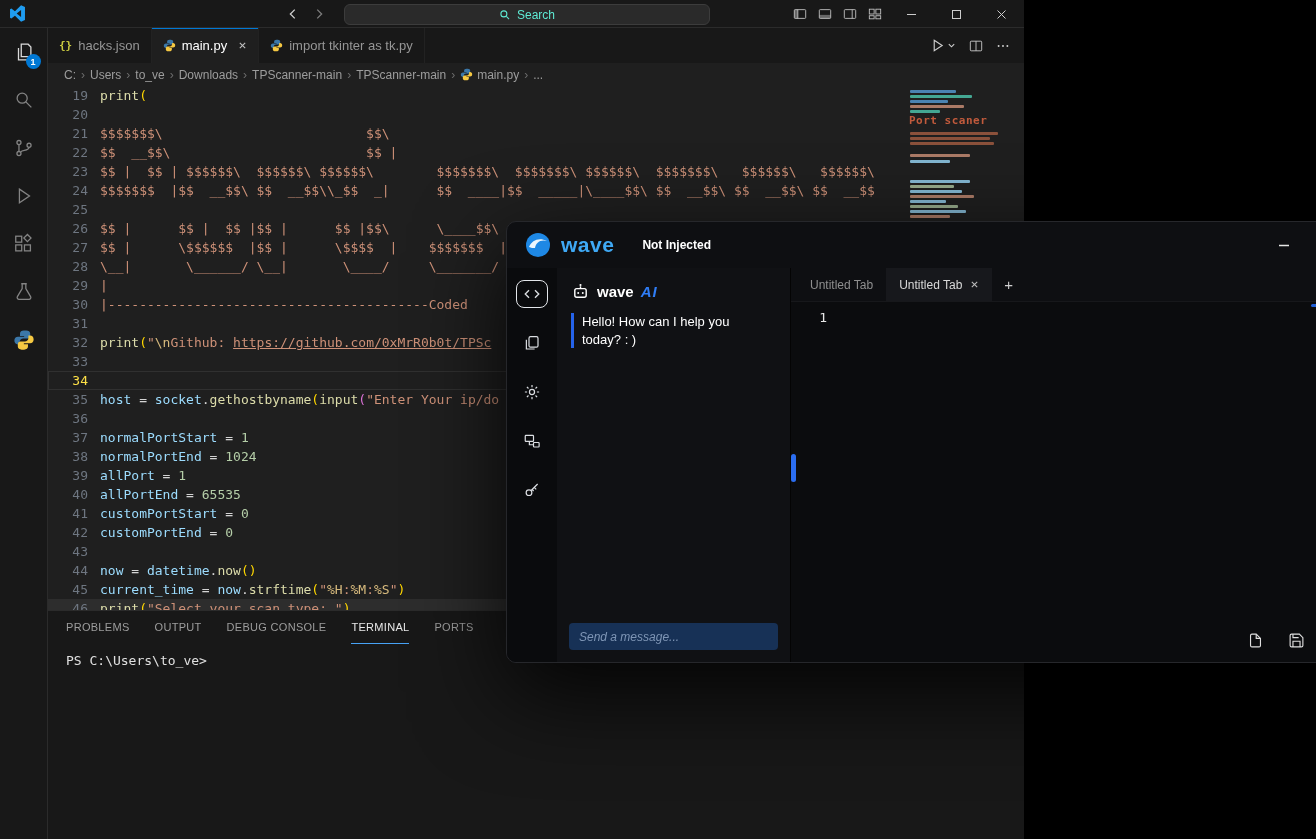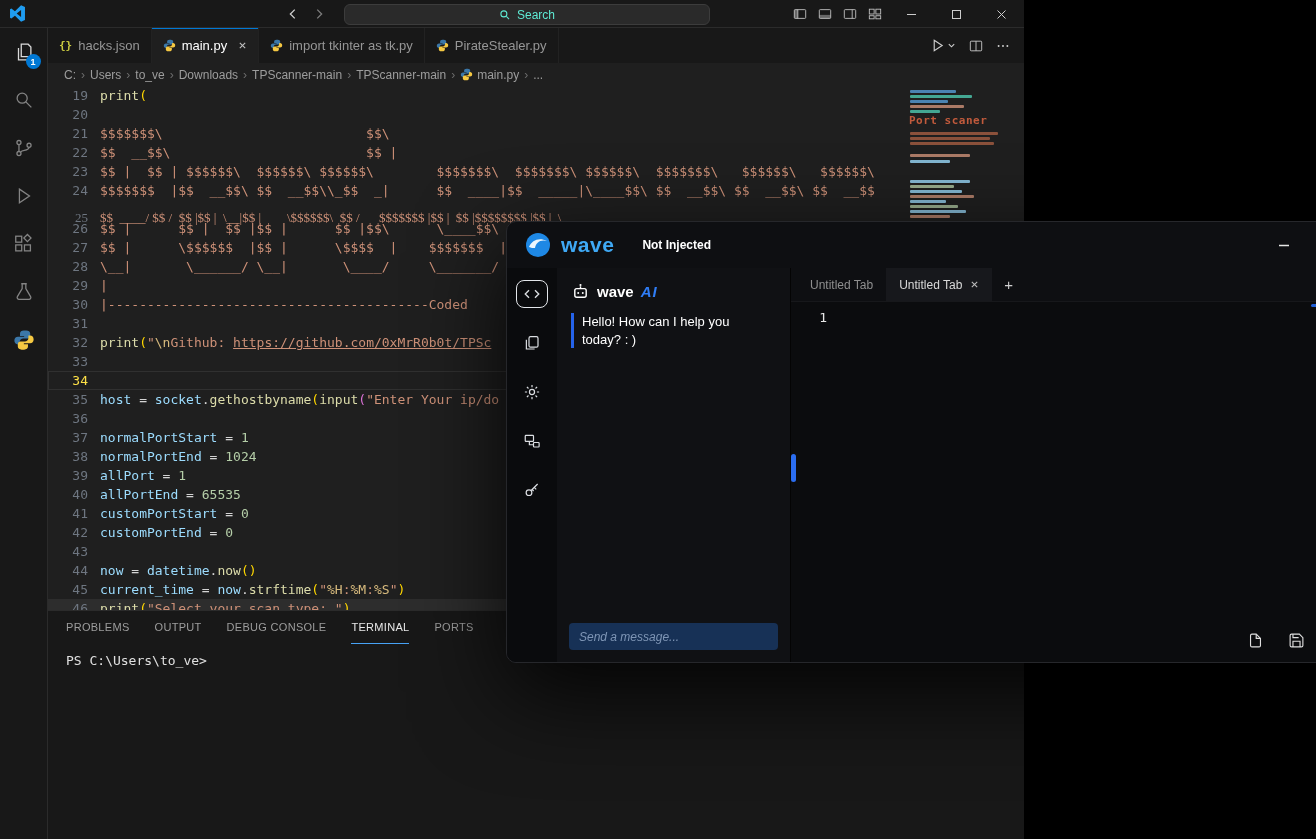--- a/index.html
+++ b/index.html
@@ -253,29 +253,20 @@
           </div>
           <div class="vs-tab">
             <span class="tab-ico">
               <svg width="13" height="13" viewBox="0 0 16 16">
                 <path fill="#3b77a8" d="M7.9 1C6.2 1 5.1 1.9 5.1 3.2V5h3v.6H3.6C2 5.6 1 6.8 1 8.4s1 2.8 2.6 2.8h1.2V9.5c0-1.5 1.2-2.6 2.7-2.6h3.1c1.1 0 1.9-.9 1.9-2V3.2C12.5 1.9 11.3 1 9.7 1H7.9z"></path>
                 <path fill="#f5c842" d="M8.1 15c1.7 0 2.8-.9 2.8-2.2V11h-3v-.6h4.5c1.6 0 2.6-1.2 2.6-2.8s-1-2.8-2.6-2.8h-1.2v1.7c0 1.5-1.2 2.6-2.7 2.6H5.4c-1.1 0-1.9.9-1.9 2v1.7C3.5 14.1 4.7 15 6.3 15h1.8z"></path>
               </svg>
             </span>
             <span class="tab-label">import tkinter as tk.py</span>
           </div>
-          <div class="vs-tab">
-            <span class="tab-ico">
-              <svg width="13" height="13" viewBox="0 0 16 16">
-                <path fill="#3b77a8" d="M7.9 1C6.2 1 5.1 1.9 5.1 3.2V5h3v.6H3.6C2 5.6 1 6.8 1 8.4s1 2.8 2.6 2.8h1.2V9.5c0-1.5 1.2-2.6 2.7-2.6h3.1c1.1 0 1.9-.9 1.9-2V3.2C12.5 1.9 11.3 1 9.7 1H7.9z"></path>
-                <path fill="#f5c842" d="M8.1 15c1.7 0 2.8-.9 2.8-2.2V11h-3v-.6h4.5c1.6 0 2.6-1.2 2.6-2.8s-1-2.8-2.6-2.8h-1.2v1.7c0 1.5-1.2 2.6-2.7 2.6H5.4c-1.1 0-1.9.9-1.9 2v1.7C3.5 14.1 4.7 15 6.3 15h1.8z"></path>
-              </svg>
-            </span>
-            <span class="tab-label">PirateStealer.py</span>
-          </div>
         </div>
       <div class="vs-tab-actions">
         <span>
             <svg width="15" height="15" viewBox="0 0 16 16" fill="none" stroke="currentColor" stroke-width="1.2">
               <path d="M4.5 2.5 13 8l-8.5 5.5z"></path>
             </svg>
             <svg width="9" height="9" viewBox="0 0 10 10" fill="none" stroke="currentColor" stroke-width="1.2">
               <path d="m2 3.5 3 3 3-3"></path>
             </svg>
           </span>
@@ -336,21 +327,21 @@
       </div>
 
     <div class="vs-editor">
       <div class="code-lines">
           <div class="code-line" style="top: 0px;"><span class="gutter">19</span><span class="codetxt"><span class="tok-fn">print</span><span class="tok-br">(</span></span></div>
           <div class="code-line" style="top: 19px;"><span class="gutter">20</span><span class="codetxt"></span></div>
           <div class="code-line" style="top: 38px;"><span class="gutter">21</span><span class="codetxt"><span class="tok-str">$$$$$$$\                          $$\</span></span></div>
           <div class="code-line" style="top: 57px;"><span class="gutter">22</span><span class="codetxt"><span class="tok-str">$$  __$$\                         $$ |</span></span></div>
           <div class="code-line" style="top: 76px;"><span class="gutter">23</span><span class="codetxt"><span class="tok-str">$$ |  $$ | $$$$$$\  $$$$$$\ $$$$$$\        $$$$$$$\  $$$$$$$\ $$$$$$\  $$$$$$$\   $$$$$$\   $$$$$$\</span></span></div>
           <div class="code-line" style="top: 95px;"><span class="gutter">24</span><span class="codetxt"><span class="tok-str">$$$$$$$  |$$  __$$\ $$  __$$\\_$$  _|      $$  ____|$$  _____|\____$$\ $$  __$$\ $$  __$$\ $$  __$$</span></span></div>
-          <div class="code-line" style="top: 122px; font-family: Liberation Serif, serif;"><span class="gutter">25</span><span class="codetxt"><span class="tok-str">$$  ____/ $$ /  $$ |$$ |  \__|$$ |        \$$$$$$\  $$ /      $$$$$$$ |$$ |  $$ |$$$$$$$$ |$$ |  \_</span></span></div>
+          <div class="code-line" style="top: 114px;"><span class="gutter">25</span></div>
           <div class="code-line" style="top: 133px;"><span class="gutter">26</span><span class="codetxt"><span class="tok-str">$$ |      $$ |  $$ |$$ |      $$ |$$\      \____$$\ $$ |     $$  __$$ |$$ |  $$ |$$   ____|$$ |</span></span></div>
           <div class="code-line" style="top: 152px;"><span class="gutter">27</span><span class="codetxt"><span class="tok-str">$$ |      \$$$$$$  |$$ |      \$$$$  |    $$$$$$$  |\$$$$$$$\ \$$$$$$$ |$$ |  $$ |\$$$$$$$\ $$ |</span></span></div>
           <div class="code-line" style="top: 171px;"><span class="gutter">28</span><span class="codetxt"><span class="tok-str">\__|       \______/ \__|       \____/     \_______/  \_______| \_______|\__|  \__| \_______|\__|</span></span></div>
           <div class="code-line" style="top: 190px;"><span class="gutter">29</span><span class="codetxt"><span class="tok-str">|</span></span></div>
           <div class="code-line" style="top: 209px;"><span class="gutter">30</span><span class="codetxt"><span class="tok-str">|-----------------------------------------Coded </span></span></div>
           <div class="code-line" style="top: 228px;"><span class="gutter">31</span><span class="codetxt"></span></div>
           <div class="code-line" style="top: 247px;"><span class="gutter">32</span><span class="codetxt"><span class="tok-fn">print</span><span class="tok-br">(</span><span class="tok-str">"</span><span class="tok-esc">\n</span><span class="tok-str">Github: </span><span class="tok-link">https://github.com/0xMrR0b0t/TPSc</span></span></div>
           <div class="code-line" style="top: 266px;"><span class="gutter">33</span><span class="codetxt"></span></div>
           <div class="code-line cur" style="top: 285px;"><span class="gutter">34</span><span class="codetxt"></span></div>
           <div class="code-line" style="top: 304px;"><span class="gutter">35</span><span class="codetxt"><span class="tok-var">host</span><span class="tok-op"> = </span><span class="tok-var">socket</span><span class="tok-op">.</span><span class="tok-fn">gethostbyname</span><span class="tok-br">(</span><span class="tok-fn">input</span><span class="tok-br2">(</span><span class="tok-str">"Enter Your ip/do</span></span></div>

